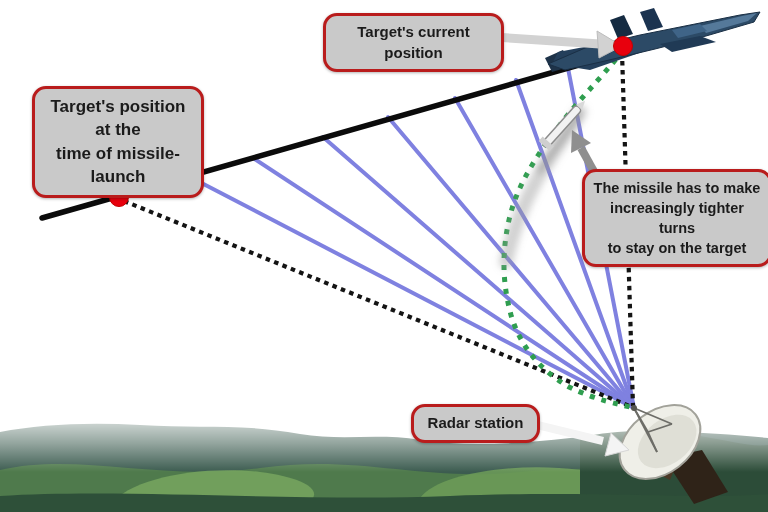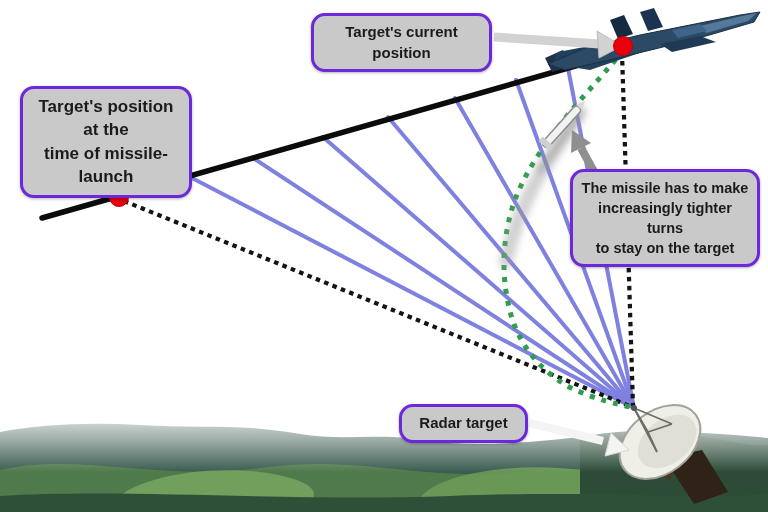--- a/index.html
+++ b/index.html
@@ -4,24 +4,25 @@
 <style>
   html,body{margin:0;padding:0;}
   #stage{
     position:relative; width:768px; height:512px; overflow:hidden;
     background:#ffffff;
     font-family:"Liberation Sans",sans-serif;
   }
   #diagram-svg{position:absolute;left:0;top:0;}
   .callout{
     position:absolute; box-sizing:border-box;
-    background:#c9c9c9; border:3px solid #6d28d9; border-radius:14px;
+    background:#c9c9c9; border:3px solid #b91c1c; border-radius:14px;
     color:#1b1b1b; font-weight:bold; text-align:center;
     white-space:pre-line; padding:6px 8px; line-height:1.38;
     box-shadow:0 1px 3px rgba(0,0,0,.30);
+    margin-left:12px;
   }
   #label-current{left:311px; top:13px; width:181px; font-size:15px;}
   #label-launch{left:20px; top:86px; width:172px; font-size:17px;}
   #label-turns{left:570px; top:169px; width:190px; font-size:14.5px;}
   #label-radar{left:399px; top:404px; width:129px; font-size:15px;}
 </style>
 </head>
 <body>
 
 <div id="stage">
@@ -137,14 +138,14 @@
 
   <div class="callout" id="label-current">Target's current position</div>
 
   <div class="callout" id="label-launch">Target's position at the
 time of missile-launch</div>
 
   <div class="callout" id="label-turns">The missile has to make
 increasingly tighter turns
 to stay on the target</div>
 
-  <div class="callout" id="label-radar">Radar target</div>
+  <div class="callout" id="label-radar">Radar station</div>
 </div>
 
 </body></html>

